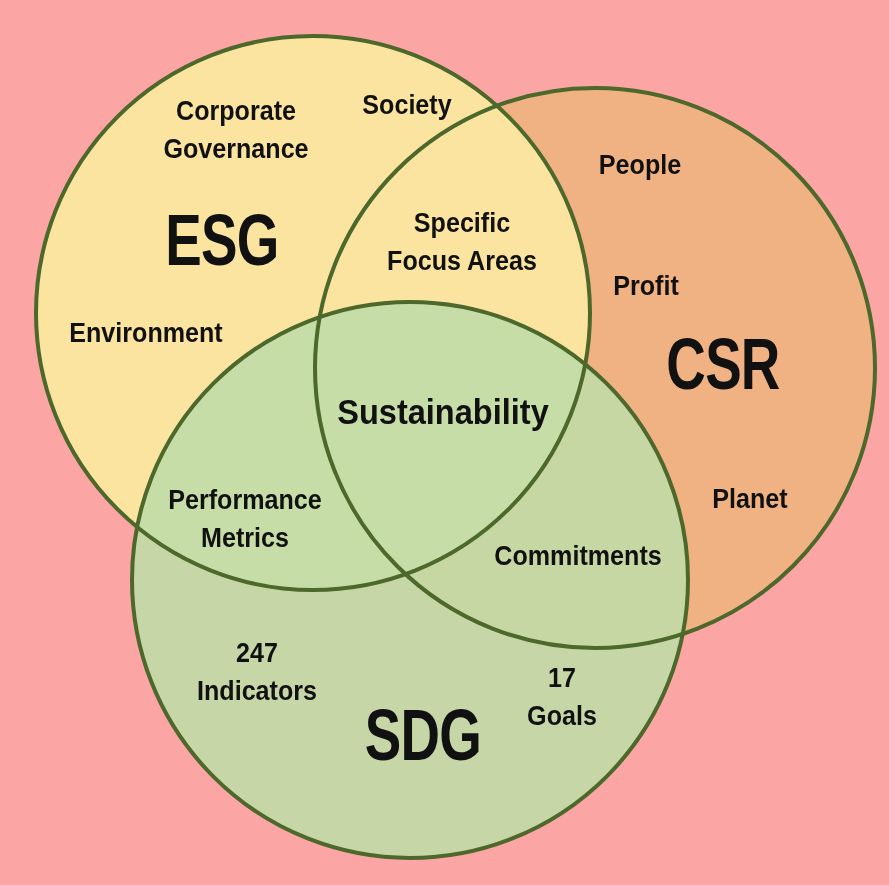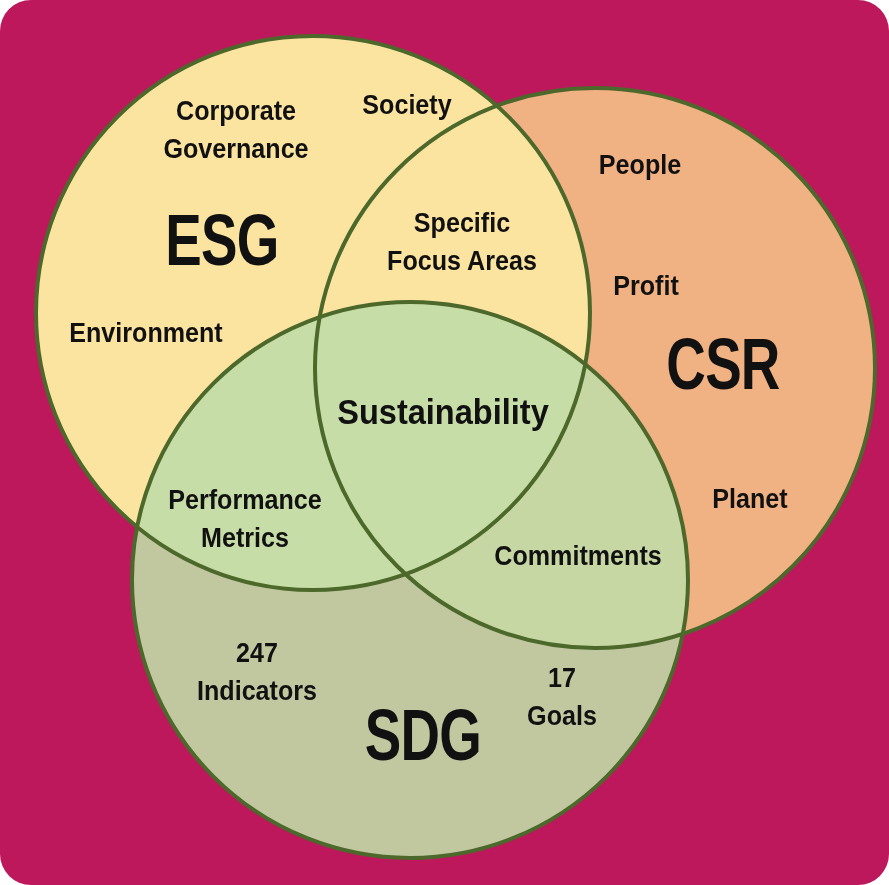--- a/index.html
+++ b/index.html
@@ -5,23 +5,22 @@
   html, body {
     margin: 0;
     padding: 0;
     background: #ffffff;
     font-family: "Liberation Sans", "DejaVu Sans", sans-serif;
   }
   .stage {
     position: relative;
     width: 889px;
     height: 885px;
-    background: #be185d;
+    background: #fca5a5;
     overflow: hidden;
-    border-radius: 31px;
   }
   .stage svg {
     position: absolute;
     left: 0;
     top: 0;
   }
   .label {
     position: absolute;
     transform: translate(-50%, -50%) scaleX(0.93);
     color: #111111;

